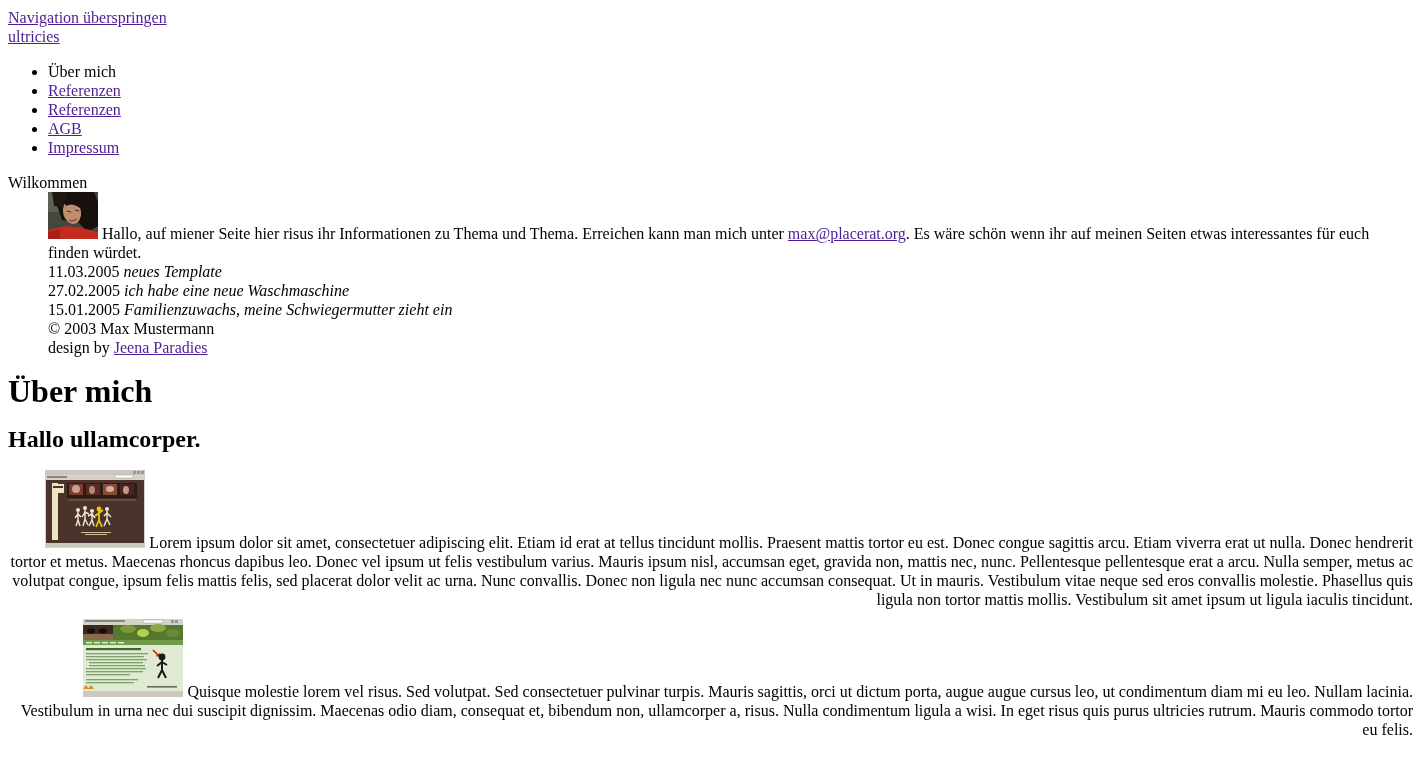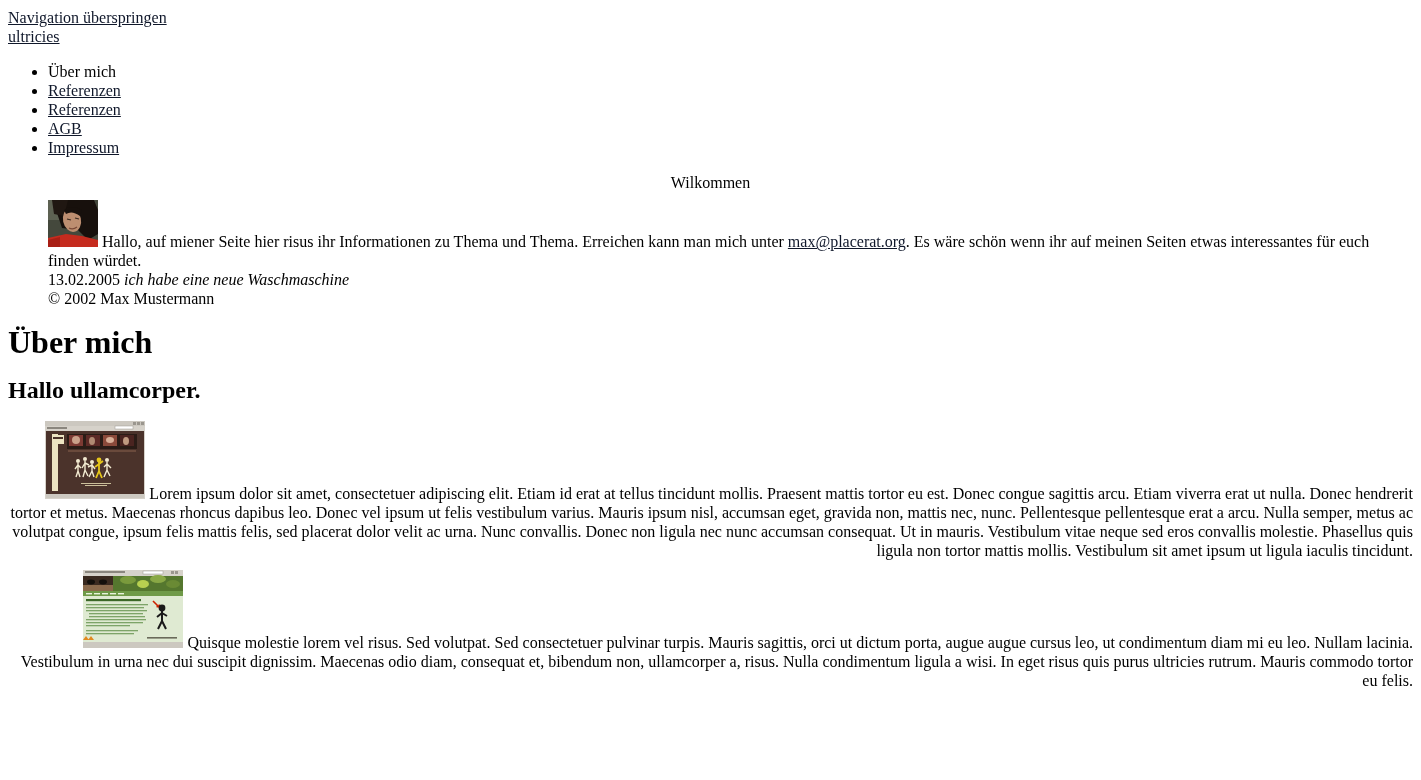--- a/index.html
+++ b/index.html
@@ -5,26 +5,26 @@
   * { box-sizing: content-box; }
   html, body { background: #fff; }
   body {
     margin: 8px;
     width: 1405px;
     font-family: "Liberation Serif", serif;
     font-size: 16px;
     line-height: 1.19;
     color: #000;
   }
-  a { color: #0f172a; text-decoration: underline; cursor: pointer; }
+  a { color: #4c1d95; text-decoration: underline; cursor: pointer; }
   .toplink { display: block; }
   ul.nav { margin: 16px 0; padding-left: 40px; }
   ul.nav li { line-height: 1.19; }
   dl.side { margin: 16px 0; }
-  dl.side dt { margin: 8px; text-align: center; }
+  dl.side dt { margin: 0; }
   dl.side dd { margin: 0 0 0 40px; }
   h1 { font-size: 32px; font-weight: bold; margin: 16px 0; line-height: 1.15; }
   h2 { font-size: 24px; font-weight: bold; margin: 16px 0; line-height: 1.15; }
   p.media { margin: 10px 0; text-align: right; }
   svg.inline-img { vertical-align: baseline; }
   em { font-style: italic; }
 </style>
 </head>
 <body>
 
@@ -52,25 +52,37 @@
       <path d="M19 19 L23 20 M27 18 L31 19" stroke="#3a2a20" stroke-width="1.2" fill="none"></path>
       <path d="M21 28 Q25 30 29 27" stroke="#7a4a38" stroke-width="1.2" fill="none"></path>
       <path d="M0 38 L18 34 L34 36 L50 40 L50 47 L0 47 Z" fill="#c52b1e"></path>
       <path d="M0 40 L12 37 L12 47 L0 47 Z" fill="#a81f15"></path>
     </svg>
     <span>Hallo, auf miener Seite hier risus ihr Informationen zu Thema und Thema. Erreichen kann man mich unter</span>
     <a href="#">max@placerat.org</a><span>. Es wäre schön wenn ihr auf meinen Seiten etwas interessantes für euch finden würdet.</span>
   </dd>
 
   <dd>
-    <span>13.02.2005</span>
+    <span>11.03.2005</span>
+    <em>neues Template</em>
+  </dd>
+  <dd>
+    <span>27.02.2005</span>
     <em>ich habe eine neue Waschmaschine</em>
   </dd>
+  <dd>
+    <span>15.01.2005</span>
+    <em>Familienzuwachs, meine Schwiegermutter zieht ein</em>
+  </dd>
 
-  <dd>© 2002 Max Mustermann</dd>
+  <dd>© 2003 Max Mustermann</dd>
+  <dd>
+    <span>design by</span>
+    <a href="#">Jeena Paradies</a>
+  </dd>
 </dl>
 
 <h1>Über mich</h1>
 
 <h2>Hallo ullamcorper.</h2>
 
 <p class="media">
   <svg class="inline-img" width="100" height="78" viewBox="0 0 100 78">
     <rect width="100" height="78" fill="#d6d2ca"></rect>
     <rect x="0" y="0" width="100" height="5" fill="#ccc8c0"></rect>

